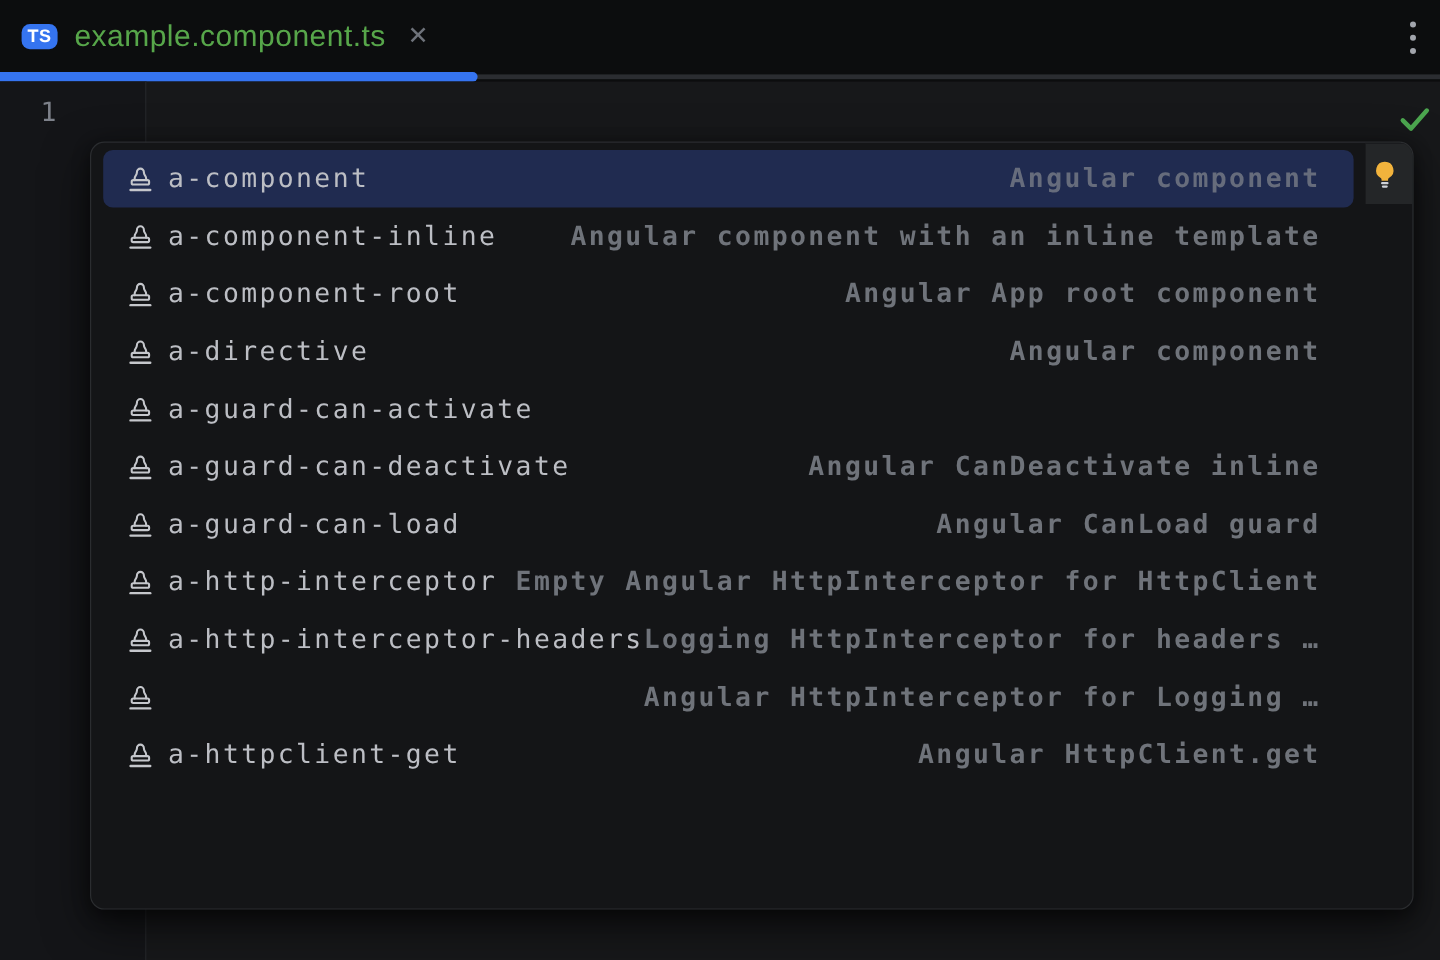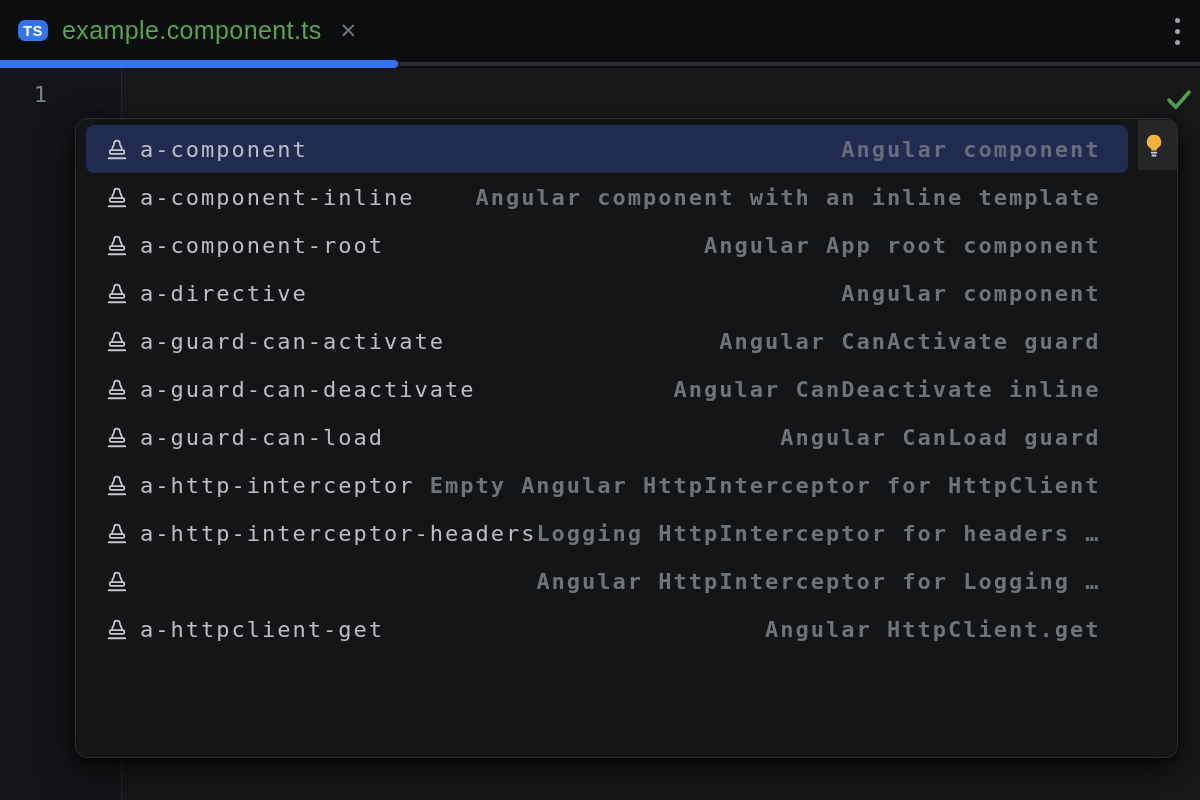--- a/index.html
+++ b/index.html
@@ -201,21 +201,20 @@
         <span class="item-name">a-directive</span>
         <span class="item-desc">Angular component</span>
       </div>
       <div class="row">
         <svg class="tpl-icon" viewBox="0 0 24 24" fill="none">
     <path d="M7.6 13 v-1.4 c0-1.9 1.7-2.2 1.7-4.4 a2.7 3 0 1 1 5.4 0 c0 2.2 1.7 2.5 1.7 4.4 V13" stroke="#c5c7cc" stroke-width="1.6" stroke-linecap="round"></path>
     <rect x="5.3" y="13" width="13.4" height="3.4" rx="1.2" stroke="#c5c7cc" stroke-width="1.6"></rect>
     <path d="M4.4 20.6 h15.2" stroke="#c5c7cc" stroke-width="1.8" stroke-linecap="round"></path>
   </svg>
         <span class="item-name">a-guard-can-activate</span>
-        <span class="item-desc">Angular CanActivate guard</span>
       </div>
       <div class="row">
         <svg class="tpl-icon" viewBox="0 0 24 24" fill="none">
     <path d="M7.6 13 v-1.4 c0-1.9 1.7-2.2 1.7-4.4 a2.7 3 0 1 1 5.4 0 c0 2.2 1.7 2.5 1.7 4.4 V13" stroke="#c5c7cc" stroke-width="1.6" stroke-linecap="round"></path>
     <rect x="5.3" y="13" width="13.4" height="3.4" rx="1.2" stroke="#c5c7cc" stroke-width="1.6"></rect>
     <path d="M4.4 20.6 h15.2" stroke="#c5c7cc" stroke-width="1.8" stroke-linecap="round"></path>
   </svg>
         <span class="item-name">a-guard-can-deactivate</span>
         <span class="item-desc">Angular CanDeactivate inline</span>
       </div>

